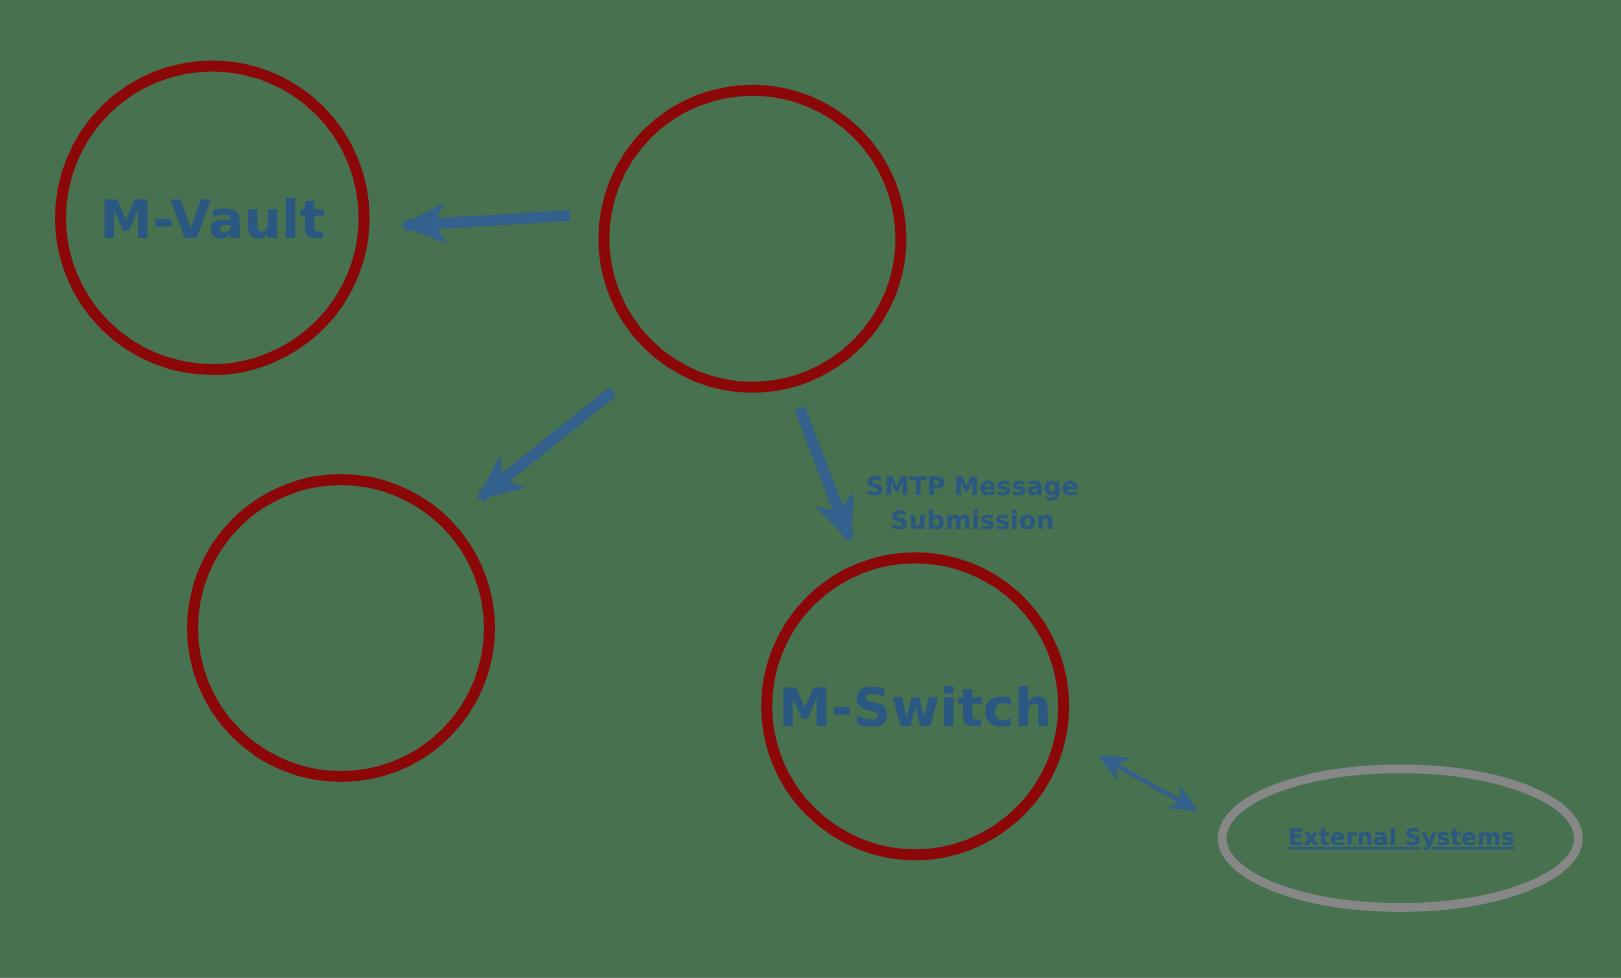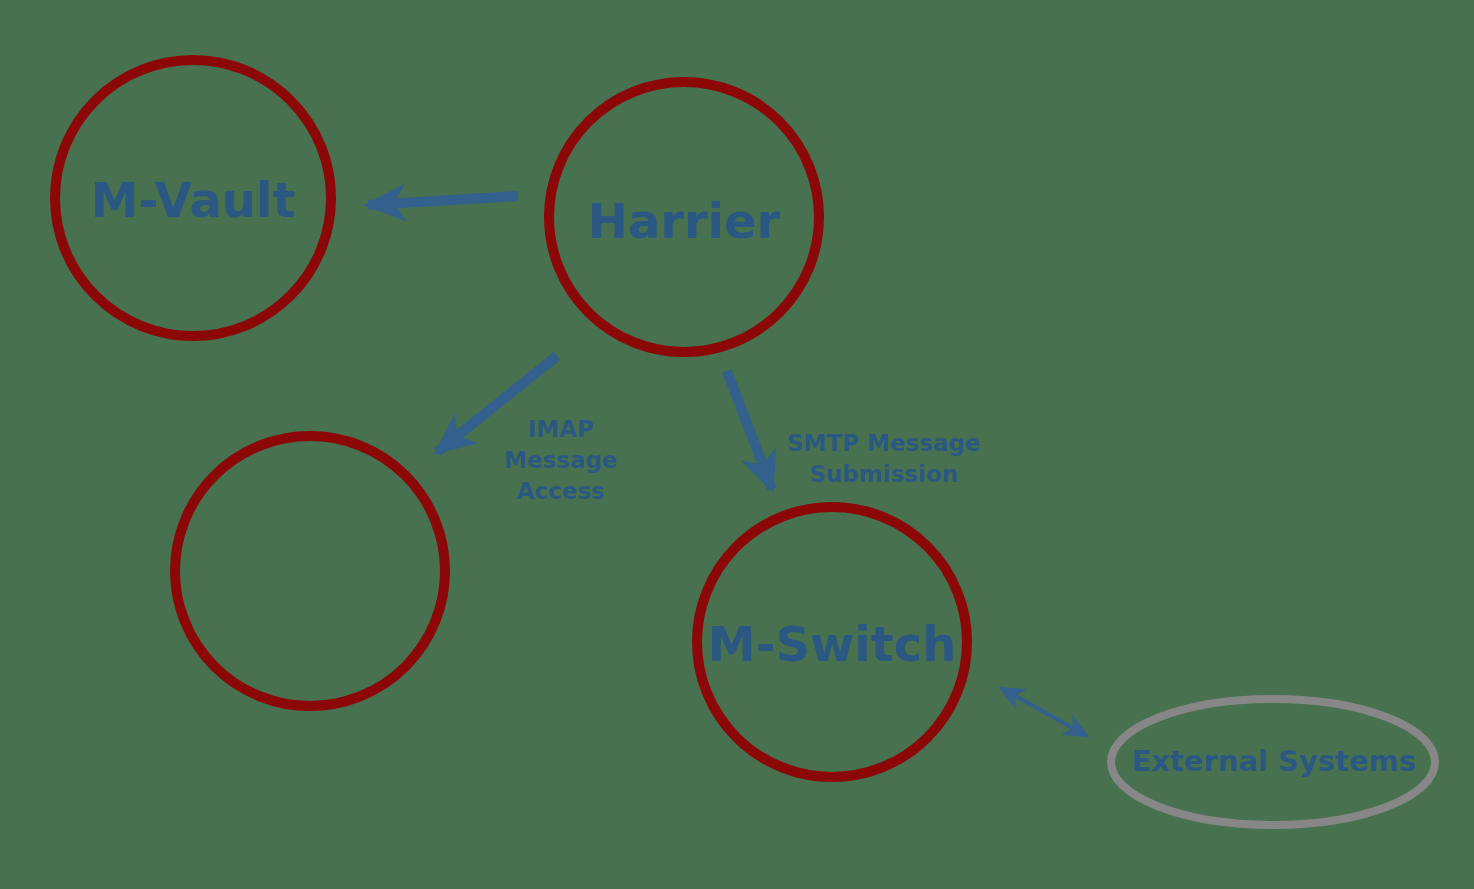--- a/index.html
+++ b/index.html
@@ -34,21 +34,21 @@
   .arrow-line.thin  { stroke-width: 4px;  }
   .arrow-head { fill: var(--c-arrow, #33608C); }
   .node-label {
     position: absolute;
     transform: translate(-50%, -50%);
     color: var(--c-label-text, #2B5883);
     font-weight: bold;
     font-size: 48px;
     white-space: nowrap;
   }
-  .node-label.small { font-size: 29px; }
+  .node-label.small { font-size: 21px; text-decoration: underline; }
   .edge-label {
     position: absolute;
     transform: translate(-50%, 0);
     color: var(--c-label-text, #2B5883);
     font-weight: bold;
     font-size: 23px;
     line-height: 31px;
     text-align: center;
   }
 </style>
@@ -74,25 +74,23 @@
     <ellipse class="external-ellipse" cx="1273" cy="762" rx="162" ry="63"></ellipse>
 
     <line class="arrow-line thick" x1="518" y1="196" x2="368" y2="205" marker-end="url(#arrowBig)"></line>
     <line class="arrow-line thick" x1="557" y1="356" x2="437" y2="452" marker-end="url(#arrowBig)"></line>
     <line class="arrow-line thick" x1="727" y1="371" x2="772" y2="489" marker-end="url(#arrowBig)"></line>
     <line class="arrow-line thin" x1="1001" y1="688" x2="1087" y2="736" marker-start="url(#arrowSmall)" marker-end="url(#arrowSmall)"></line>
   </svg>
 
   <div class="node-label" style="left:193px; top:200px;">M-Vault</div>
 
-  <div class="node-label" style="left:684px; top:221px;">Harrier</div>
 
 
   <div class="node-label" style="left:832px; top:644px;">M-Switch</div>
 
   <div class="node-label small" style="left:1274px; top:761px;">External Systems</div>
 
 
-  <div class="edge-label" style="left:561px; top:414px; width:130px;">IMAP Message Access</div>
 
   <div class="edge-label" style="left:884px; top:404px; width:230px;margin-top:24px;">SMTP Message Submission</div>
 
 </div>
 
 </body></html>

